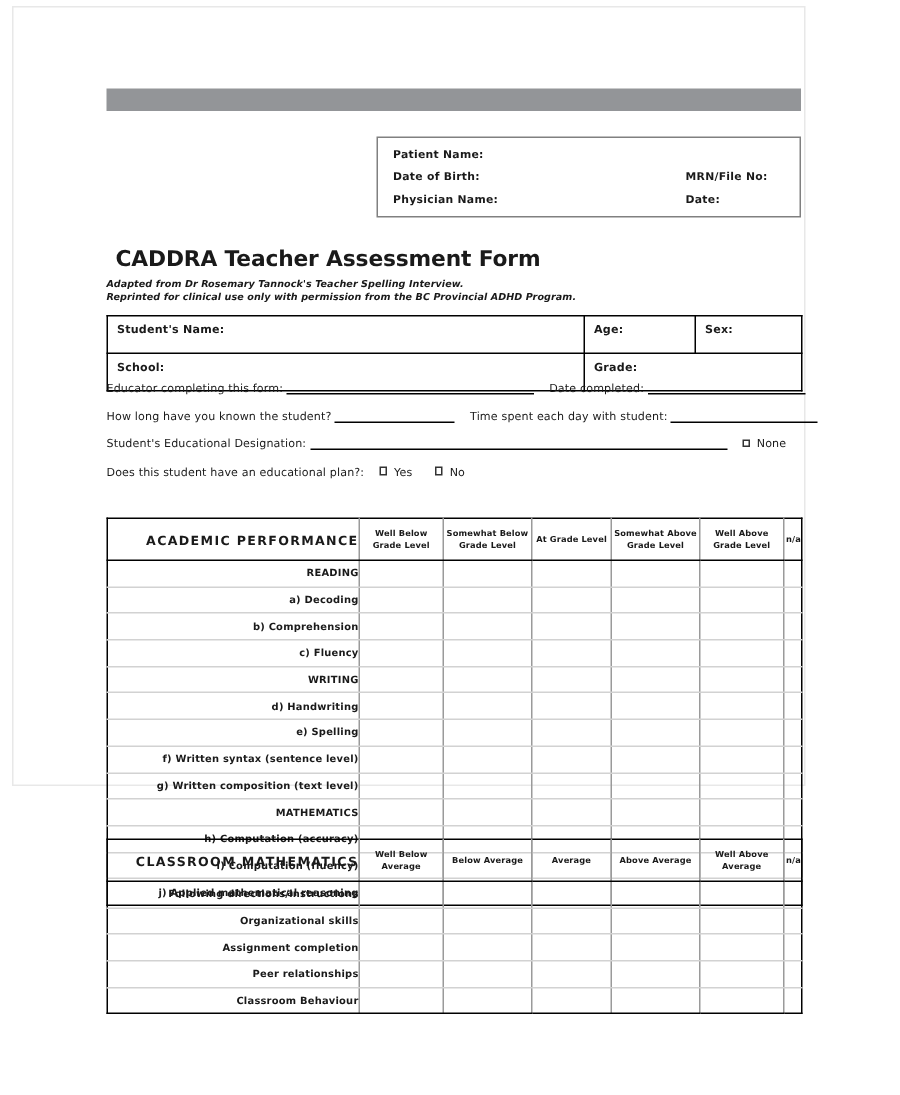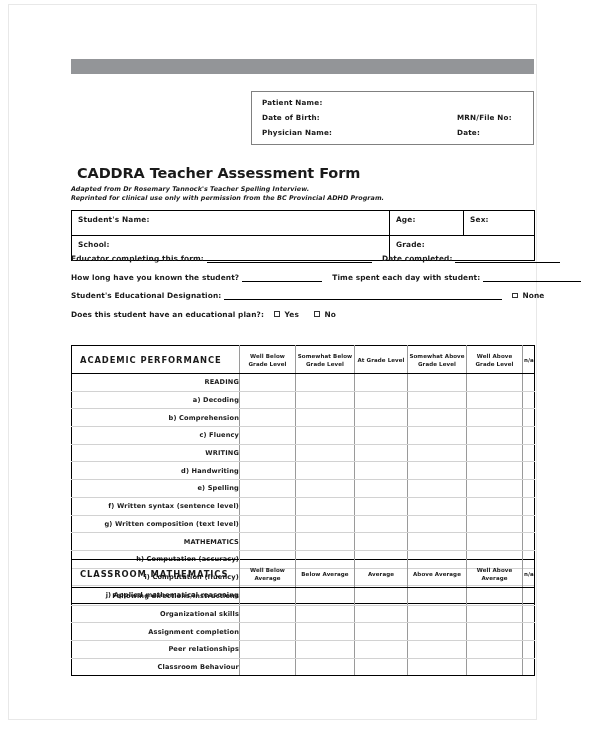--- a/index.html
+++ b/index.html
@@ -13,21 +13,21 @@
     font-family: "DejaVu Sans", "Liberation Sans", sans-serif;
     color: #1a1a1a;
     overflow: hidden;
   }
 
   .page {
     position: absolute;
     left: 8px;
     top: 4px;
     width: 529px;
-    height: 716px;
+    height: 520px;
     background: #ffffff;
     border: 1px solid #e8e8e8;
     box-sizing: border-box;
   }
 
   
   .gray-bar {
     position: absolute;
     left: 62px;
     top: 54px;
@@ -99,21 +99,21 @@
     vertical-align: middle;
   }
 
   
   .lines {
     position: absolute;
     left: 62px;
     top: 249px;
     width: 465px;
     font-size: 7.4px;
-    font-weight: bold;
+    font-weight: normal;
     letter-spacing: 0.1px;
   }
   .line-row {
     position: relative;
     height: 18.5px;
     white-space: nowrap;
   }
   .ul {
     display: inline-block;
     border-bottom: 1px solid #000;
@@ -154,21 +154,21 @@
     border-top: 1.4px solid #000;
     border-bottom: 1.4px solid #000;
     height: 28px;
     vertical-align: middle;
   }
   .rate-table .sect-title {
     font-size: 8.4px;
     font-weight: bold;
     letter-spacing: 0.9px;
     padding-left: 8px;
-    text-align: left;
+    text-align: right;
   }
   .rate-table .col-head {
     font-size: 5.5px;
     font-weight: bold;
     text-align: center;
     line-height: 8px;
     letter-spacing: 0.1px;
     padding: 0 1px;
   }
   .rate-table .item {

